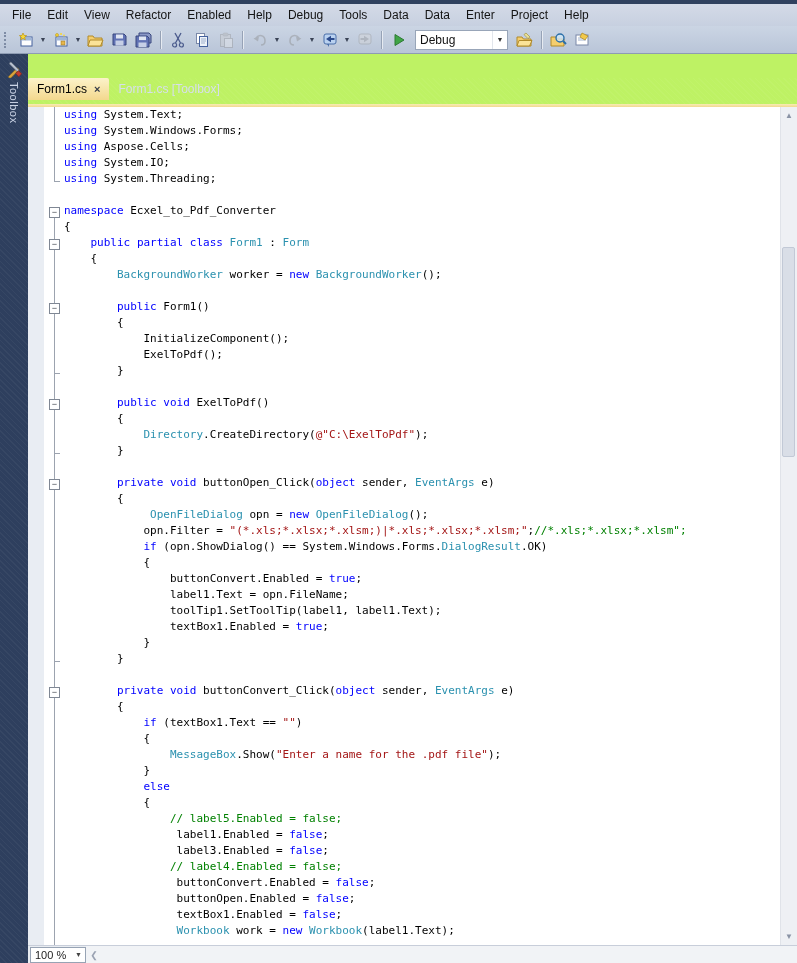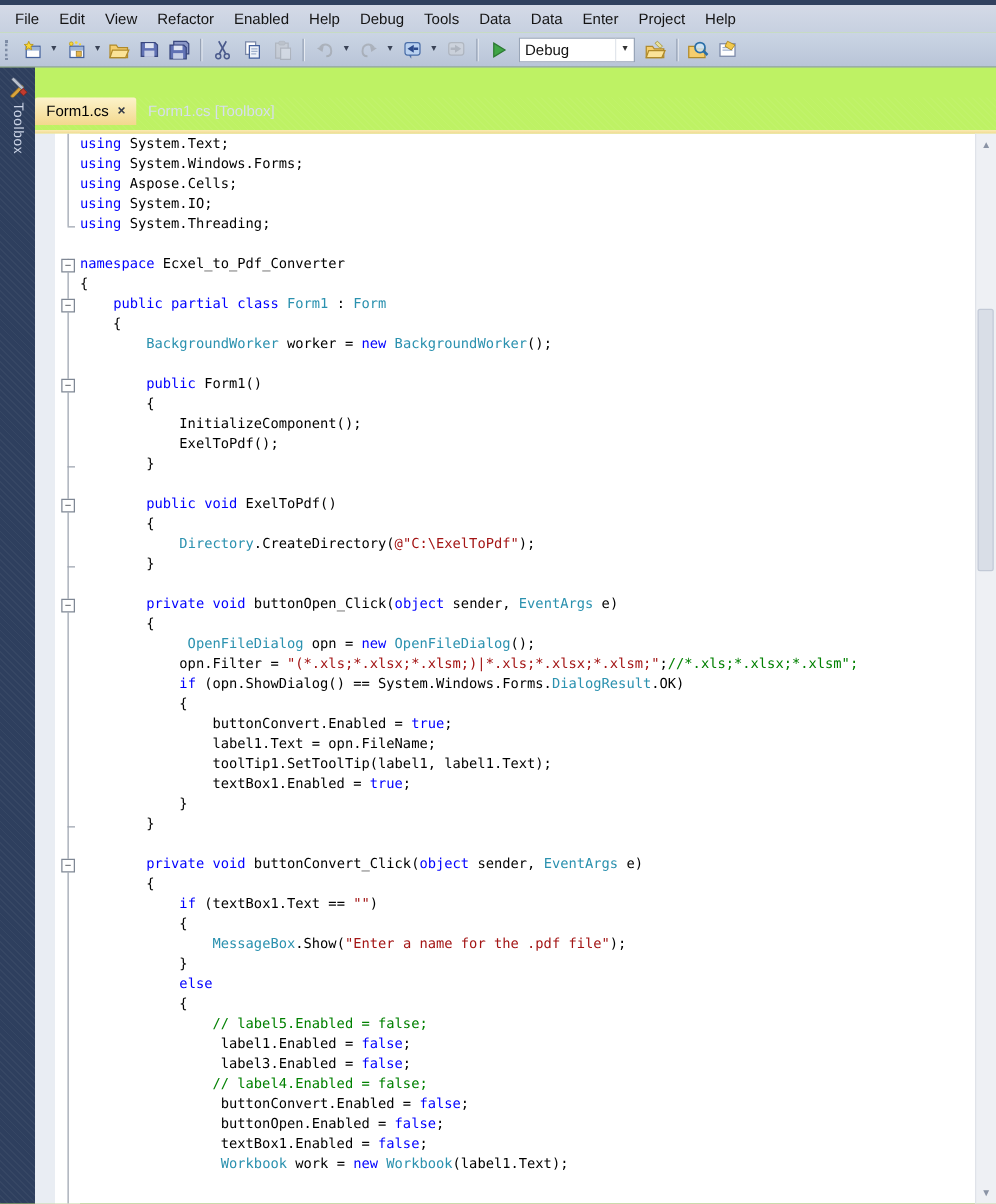--- a/index.html
+++ b/index.html
@@ -327,15 +327,24 @@
             <div class="obox" style="top:580px;">−</div>
           </div>
         <div class="code" id="code"><div class="row"><span class="k">using</span><span class="p"> System.Text;</span></div><div class="row"><span class="k">using</span><span class="p"> System.Windows.Forms;</span></div><div class="row"><span class="k">using</span><span class="p"> Aspose.Cells;</span></div><div class="row"><span class="k">using</span><span class="p"> System.IO;</span></div><div class="row"><span class="k">using</span><span class="p"> System.Threading;</span></div><div class="row"></div><div class="row"><span class="k">namespace</span><span class="p"> Ecxel_to_Pdf_Converter</span></div><div class="row"><span class="p">{</span></div><div class="row"><span class="p">    </span><span class="k">public</span><span class="p"> </span><span class="k">partial</span><span class="p"> </span><span class="k">class</span><span class="p"> </span><span class="t">Form1</span><span class="p"> : </span><span class="t">Form</span></div><div class="row"><span class="p">    {</span></div><div class="row"><span class="p">        </span><span class="t">BackgroundWorker</span><span class="p"> worker = </span><span class="k">new</span><span class="p"> </span><span class="t">BackgroundWorker</span><span class="p">();</span></div><div class="row"></div><div class="row"><span class="p">        </span><span class="k">public</span><span class="p"> Form1()</span></div><div class="row"><span class="p">        {</span></div><div class="row"><span class="p">            InitializeComponent();</span></div><div class="row"><span class="p">            ExelToPdf();</span></div><div class="row"><span class="p">        }</span></div><div class="row"></div><div class="row"><span class="p">        </span><span class="k">public</span><span class="p"> </span><span class="k">void</span><span class="p"> ExelToPdf()</span></div><div class="row"><span class="p">        {</span></div><div class="row"><span class="p">            </span><span class="t">Directory</span><span class="p">.CreateDirectory(</span><span class="s">@"C:\ExelToPdf"</span><span class="p">);</span></div><div class="row"><span class="p">        }</span></div><div class="row"></div><div class="row"><span class="p">        </span><span class="k">private</span><span class="p"> </span><span class="k">void</span><span class="p"> buttonOpen_Click(</span><span class="k">object</span><span class="p"> sender, </span><span class="t">EventArgs</span><span class="p"> e)</span></div><div class="row"><span class="p">        {</span></div><div class="row"><span class="p">             </span><span class="t">OpenFileDialog</span><span class="p"> opn = </span><span class="k">new</span><span class="p"> </span><span class="t">OpenFileDialog</span><span class="p">();</span></div><div class="row"><span class="p">            opn.Filter = </span><span class="s">"(*.xls;*.xlsx;*.xlsm;)|*.xls;*.xlsx;*.xlsm;"</span><span class="p">;</span><span class="c">//*.xls;*.xlsx;*.xlsm";</span></div><div class="row"><span class="p">            </span><span class="k">if</span><span class="p"> (opn.ShowDialog() == System.Windows.Forms.</span><span class="t">DialogResult</span><span class="p">.OK)</span></div><div class="row"><span class="p">            {</span></div><div class="row"><span class="p">                buttonConvert.Enabled = </span><span class="k">true</span><span class="p">;</span></div><div class="row"><span class="p">                label1.Text = opn.FileName;</span></div><div class="row"><span class="p">                toolTip1.SetToolTip(label1, label1.Text);</span></div><div class="row"><span class="p">                textBox1.Enabled = </span><span class="k">true</span><span class="p">;</span></div><div class="row"><span class="p">            }</span></div><div class="row"><span class="p">        }</span></div><div class="row"></div><div class="row"><span class="p">        </span><span class="k">private</span><span class="p"> </span><span class="k">void</span><span class="p"> buttonConvert_Click(</span><span class="k">object</span><span class="p"> sender, </span><span class="t">EventArgs</span><span class="p"> e)</span></div><div class="row"><span class="p">        {</span></div><div class="row"><span class="p">            </span><span class="k">if</span><span class="p"> (textBox1.Text == </span><span class="s">""</span><span class="p">)</span></div><div class="row"><span class="p">            {</span></div><div class="row"><span class="p">                </span><span class="t">MessageBox</span><span class="p">.Show(</span><span class="s">"Enter a name for the .pdf file"</span><span class="p">);</span></div><div class="row"><span class="p">            }</span></div><div class="row"><span class="p">            </span><span class="k">else</span></div><div class="row"><span class="p">            {</span></div><div class="row"><span class="c">                // label5.Enabled = false;</span></div><div class="row"><span class="p">                 label1.Enabled = </span><span class="k">false</span><span class="p">;</span></div><div class="row"><span class="p">                 label3.Enabled = </span><span class="k">false</span><span class="p">;</span></div><div class="row"><span class="c">                // label4.Enabled = false;</span></div><div class="row"><span class="p">                 buttonConvert.Enabled = </span><span class="k">false</span><span class="p">;</span></div><div class="row"><span class="p">                 buttonOpen.Enabled = </span><span class="k">false</span><span class="p">;</span></div><div class="row"><span class="p">                 textBox1.Enabled = </span><span class="k">false</span><span class="p">;</span></div><div class="row"><span class="p">                 </span><span class="t">Workbook</span><span class="p"> work = </span><span class="k">new</span><span class="p"> </span><span class="t">Workbook</span><span class="p">(label1.Text);</span></div></div>
         <div class="vscroll" style="position:relative;">
           <div class="vs-arrow">▲</div>
           <div class="vs-thumb"></div>
           <div class="vs-arrow">▼</div>
         </div>
       </div>
 
+      <div class="editor-bottom">
+        <div class="zoombox">
+          <span class="zoom-text">100 %</span>
+          <span class="zoom-arrow">▼</span>
+        </div>
+        <div class="hscroll">
+          <div class="hs-arrow">❮</div>
+        </div>
+      </div>
     </div>
   </div>
 </div>
 
 </body></html>

